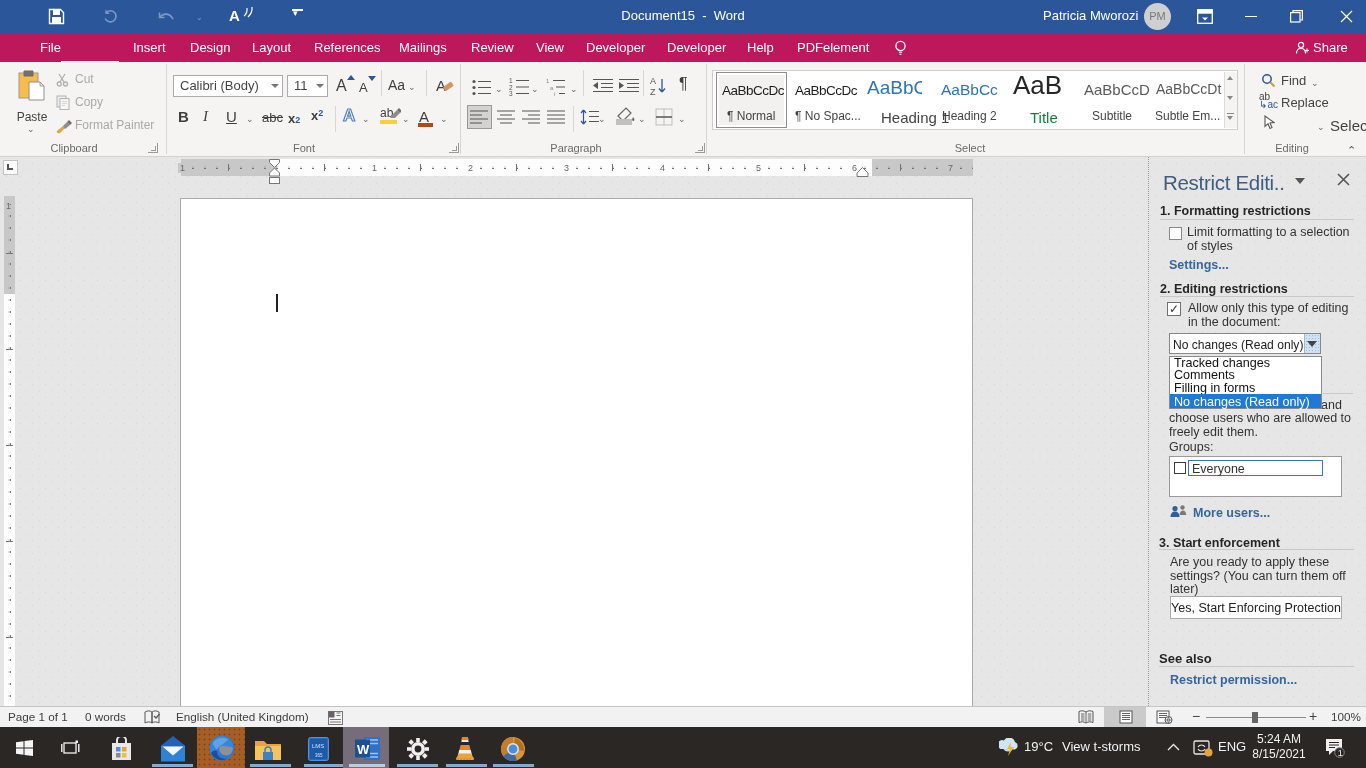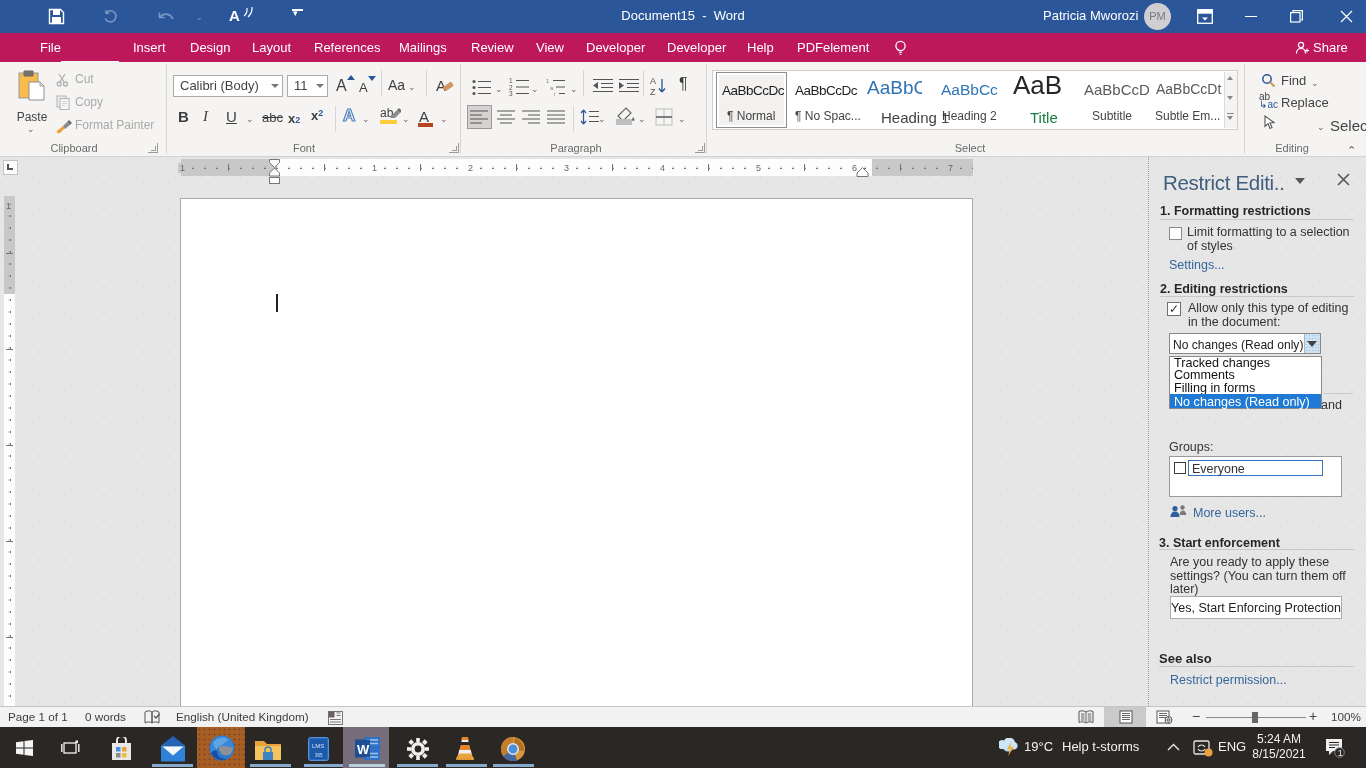--- a/index.html
+++ b/index.html
@@ -27,21 +27,21 @@
 #docarea { left:0; top:157px; width:1366px; height:549px;
   background-color:#e6e6e6;
   background-image: radial-gradient(#d4d4d4 0.8px, transparent 1px), radial-gradient(#d4d4d4 0.8px, transparent 1px);
   background-size: 13px 13px; background-position: 0 0, 6.5px 6.5px; }
 #page { position:absolute; left:180px; top:41px; width:793px; height:509px; background:#fff; border:1px solid #a9a9a9; border-bottom:none; }
 #cursor { position:absolute; left:276px; top:137px; width:1.5px; height:18px; background:#222; }
 .rnum { position:absolute; top:4px; font-size:9px; color:#666; }
 
 
 #panel { position:absolute; left:1148px; top:0; width:218px; height:549px; border-left:1px dotted #999; font-size:12.5px; color:#333; }
-.plink { color:#35679d; }
+.plink { color:#35679d;font-weight:bold; }
 .phead { font-weight:bold; color:#262626; font-size:12.5px; }
 .phr { position:absolute; height:1px; background:#c8c8c8; }
 
 
 #statusbar { left:0; top:706px; width:1366px; height:21px; background:#f2f2f2; border-top:1px solid #c5c5c5; color:#3f3f3f; font-size:11.7px; }
 
 
 #taskbar { left:0; top:727px; width:1366px; height:41px; background:#2b2724; color:#fff; font-size:13px; }
 .tbbar { position:absolute; top:37px; height:3px; background:#85aacd; }
 </style>
@@ -352,20 +352,21 @@
     <div class="abs" style="left:20px;top:70px;width:13px;height:13px;background:#fff;border:1px solid #8a8a8a"></div>
     <div class="abs" style="left:38px;top:69px;width:165px;line-height:13.5px">Limit formatting to a selection of styles</div>
     <div class="plink abs" style="left:20px;top:101px">Settings...</div>
     <div class="phead abs" style="left:11px;top:125px">2. Editing restrictions</div>
     <div class="phr" style="left:11px;top:139px;width:194px"></div>
     <div class="abs" style="left:18px;top:145px;width:14px;height:14px;background:#fff;border:1px solid #707070;color:#333;font-size:12px;line-height:13px;text-align:center">✓</div>
     <div class="abs" style="left:39px;top:145px;width:172px;line-height:13.5px">Allow only this type of editing<br>in the document:</div>
 
     <div class="phr" style="left:174px;top:236px;width:30px"></div>
     <div class="abs" style="left:172px;top:241px">and</div>
+    <div class="abs" style="left:20px;top:255px;width:185px;line-height:13.5px">choose users who are allowed to freely edit them.</div>
     <div class="abs" style="left:20px;top:283px">Groups:</div>
 
     <div class="abs" style="left:20px;top:299px;width:173px;height:41px;background:#fff;border:1px solid #9a9a9a"></div>
     <div class="abs" style="left:25px;top:305px;width:12px;height:12px;background:#fff;border:1px solid #3c3c3c"></div>
     <div class="abs" style="left:39px;top:303px;width:135px;height:16px;background:#fff;border:1px solid #3a74c2"></div>
     <div class="abs" style="left:43px;top:305px">Everyone</div>
     <svg class="abs" style="left:21px;top:348px" width="18" height="13" viewBox="0 0 18 13">
         <circle cx="5" cy="3.5" r="2.6" fill="#2e5e9e"></circle>
         <path d="M0.5 12 c0-3.5 2-5.5 4.5-5.5 s4.5 2 4.5 5.5z" fill="#2e5e9e"></path>
         <circle cx="12.5" cy="2.5" r="2.2" fill="#7a7a7a"></circle>
@@ -524,21 +525,21 @@
     <circle cx="12" cy="12" r="5.2" fill="#4a90d9" stroke="#dce9f5" stroke-width="1.5"></circle>
   </svg>
   <div class="tbbar" style="left:493px;width:41px"></div>
 
   <svg class="abs" style="left:999px;top:11px" width="23" height="19" viewBox="0 0 23 19">
       <circle cx="9" cy="8" r="5.5" fill="#b8d8f0"></circle>
       <path d="M4 11 a4.5 4.5 0 1 1 1-8.5 a6 6 0 0 1 11 1.5 a4 4 0 0 1 0 7.5z" fill="#cde6f7"></path>
       <path d="M12 4 l-4 7 h3 l-2 7 6-9 h-3.5z" fill="#f0b43c"></path>
     </svg>
   <div class="abs" style="left:1024px;top:12px;color:#f2f2f2">19°C</div>
-  <div class="abs" style="left:1062px;top:12px;color:#f2f2f2">Help t-storms</div>
+  <div class="abs" style="left:1062px;top:12px;color:#f2f2f2">View t-storms</div>
   <svg class="abs" style="left:1167px;top:16px" width="13" height="8" viewBox="0 0 13 8">
       <path d="M1 7 L6.5 1.5 L12 7" fill="none" stroke="#e8e8e8" stroke-width="1.4"></path>
     </svg>
   <svg class="abs" style="left:1193px;top:12px" width="20" height="18" viewBox="0 0 20 18">
       <rect x="1" y="2" width="15" height="13" rx="1.5" fill="none" stroke="#e8e8e8" stroke-width="1.3"></rect>
       <path d="M5 8 a4 4 0 0 1 7 0 m-7 2 a4 4 0 0 0 7 0" fill="none" stroke="#e8e8e8" stroke-width="1.1"></path>
       <circle cx="15.5" cy="13.5" r="4" fill="#e8a33d"></circle>
     </svg>
   <div class="abs" style="left:1218px;top:12px;color:#f2f2f2">ENG</div>
   <div class="abs" style="left:1251px;top:5px;width:56px;text-align:center;color:#f2f2f2;font-size:12px;line-height:14.5px">5:24 AM<br>8/15/2021</div>

